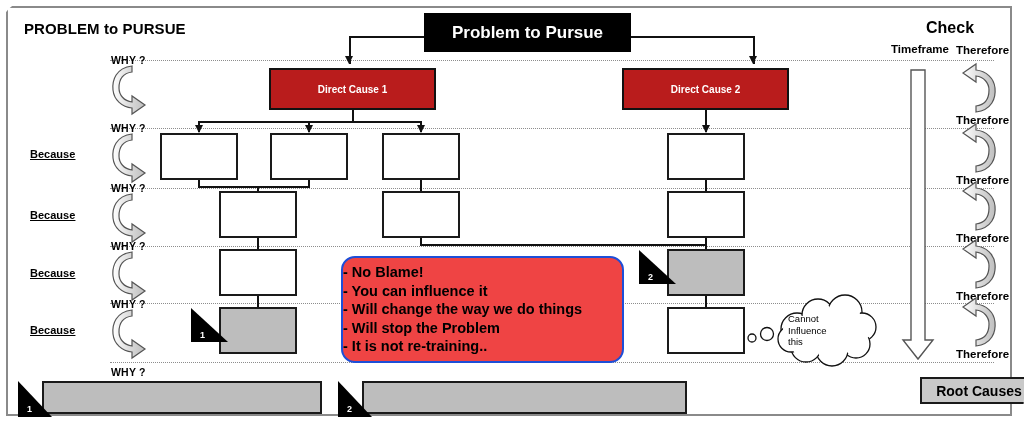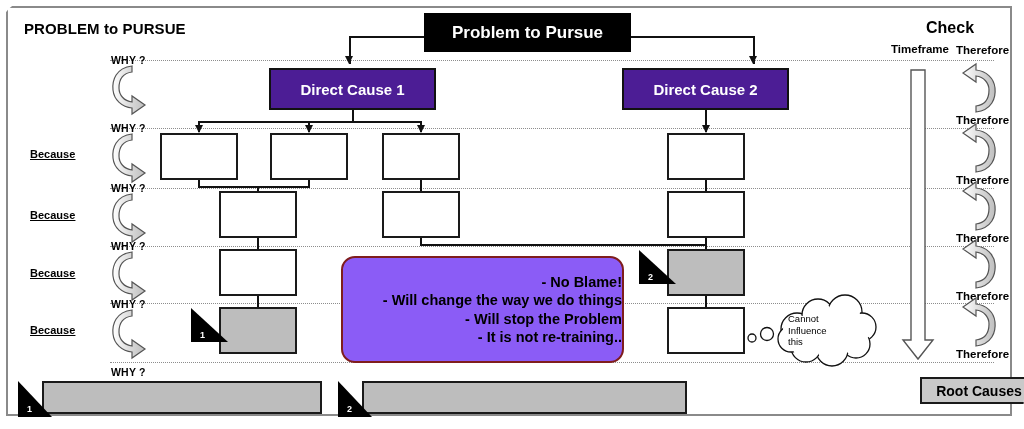--- a/index.html
+++ b/index.html
@@ -63,22 +63,22 @@
     background:#ffffff;
     box-sizing:border-box;
   }
   .node.gray{background:#bdbdbd;}
   .node.black{
     background:#000000;border:none;
     color:#ffffff;font-size:17px;font-weight:bold;
     display:flex;align-items:center;justify-content:center;
   }
   .node.red{
-    background:#4c1d95;border:2px solid #111;
-    color:#ffffff;font-size:15px;font-weight:bold;
+    background:#b91c1c;border:2px solid #111;
+    color:#ffffff;font-size:10px;font-weight:bold;
     display:flex;align-items:center;justify-content:center;
   }
   .node.rootcause{
     background:#c9c9c9;border:2px solid #1a1a1a;
     color:#000;font-size:14px;font-weight:bold;
     display:flex;align-items:center;justify-content:center;
   }
   .bar{
     position:absolute;
     border:2px solid #1a1a1a;
@@ -86,25 +86,25 @@
     box-sizing:border-box;
   }
 
   
   .cv{position:absolute;width:2px;background:#111;}
   .ch{position:absolute;height:2px;background:#111;}
 
   
   .callout{
     position:absolute;
-    border:2px solid #7f1d1d;
+    border:2px solid #1d4ed8;
     border-radius:14px;
-    background:#8b5cf6;
+    background:#ef4444;
     display:flex;flex-direction:column;
-    align-items:flex-end;justify-content:center;
+    align-items:flex-start;justify-content:center;
     font-size:14.5px;font-weight:bold;line-height:18.5px;
     color:#000;
   }
 
   
   svg.ov{position:absolute;left:0;top:0;overflow:visible;}
 
   .tri-num{
     position:absolute;
     color:#ffffff;font-size:9px;font-weight:bold;
@@ -234,20 +234,21 @@
 
   <svg class="ov" width="1024" height="429">
     <polygon points="191,308 191,342 228,342" fill="#000" transform="translate(0,0)"></polygon>
     <polygon points="639,250 639,284 676,284" fill="#000"></polygon>
   </svg>
   <div class="tri-num" style="left:200px;top:330px;">1</div>
   <div class="tri-num" style="left:648px;top:272px;">2</div>
 
   <div class="callout" style="left:341px;top:256px;width:279px;height:103px;">
     <div>- No Blame!</div>
+    <div>- You can influence it</div>
     <div>- Will change the way we do things</div>
     <div>- Will stop the Problem</div>
     <div>- It is not re-training..</div>
   </div>
 
   <svg class="ov" width="1024" height="429">
     <g fill="#ffffff" stroke="#111" stroke-width="1.3">
       <circle cx="752" cy="338" r="4"></circle>
       <circle cx="767" cy="334" r="6.5"></circle>
       <circle cx="797" cy="329" r="16"></circle>

